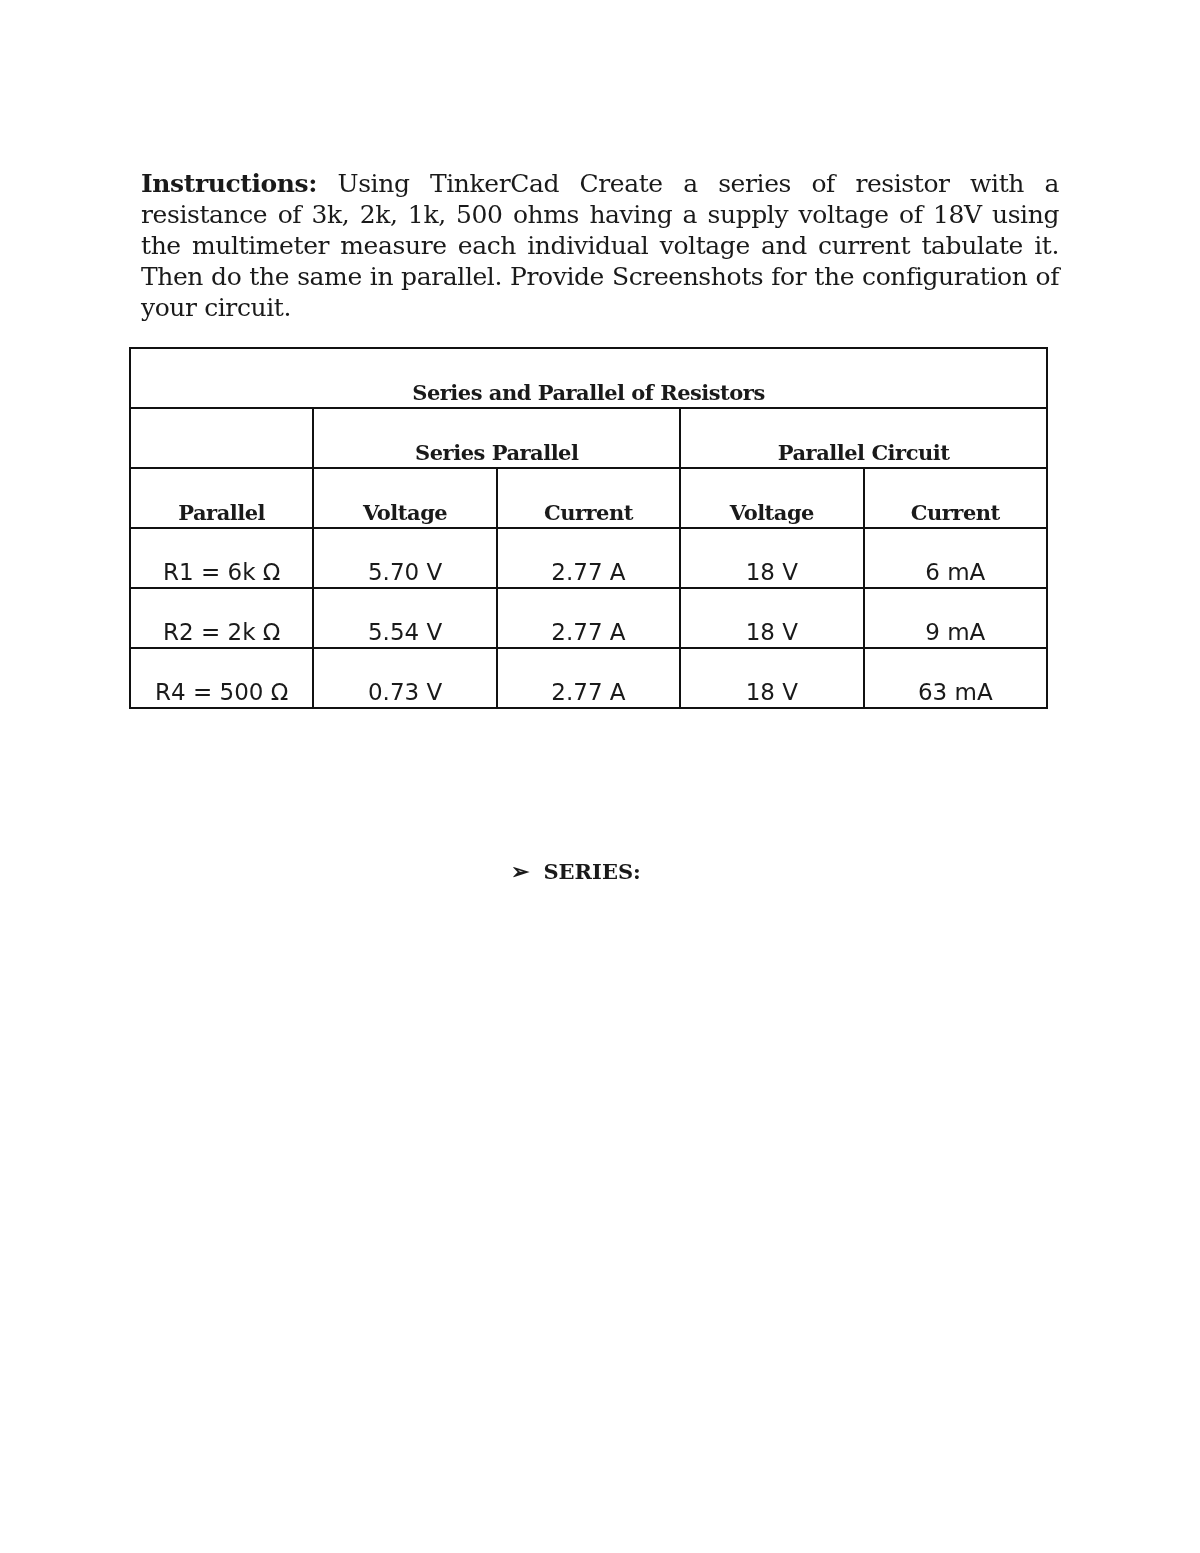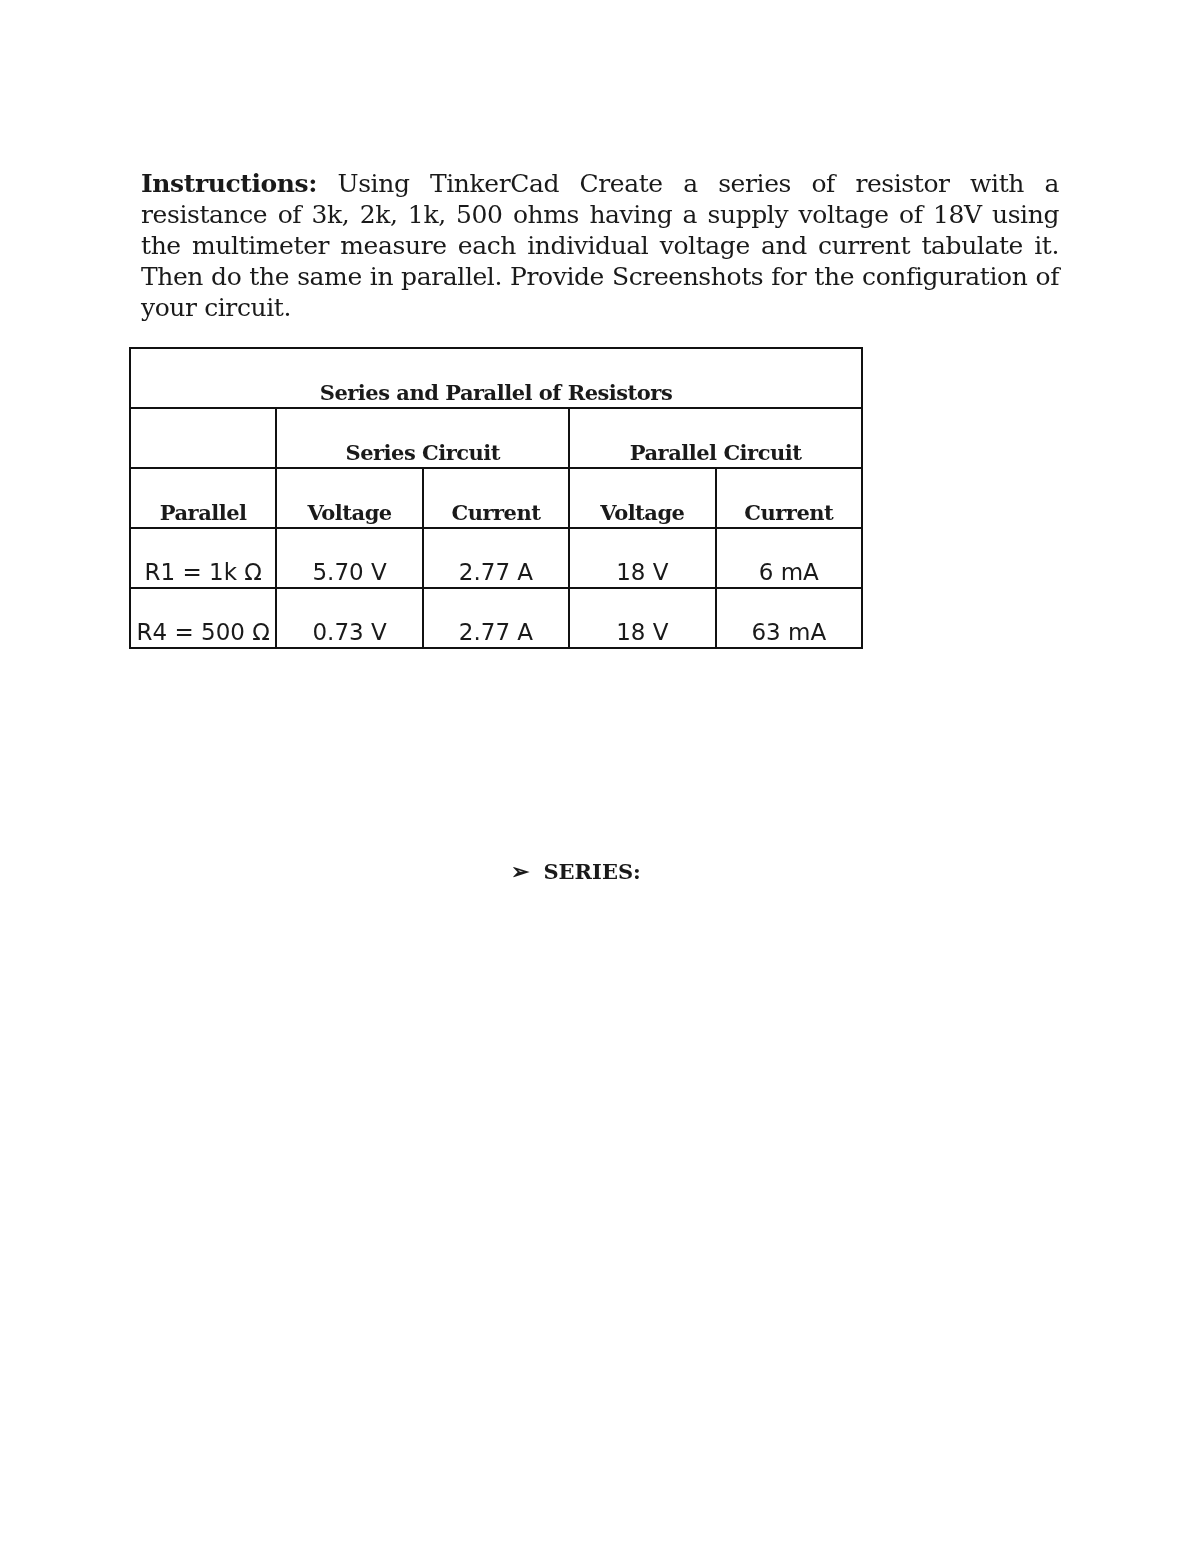--- a/index.html
+++ b/index.html
@@ -4,21 +4,21 @@
 <style>
   html, body { margin: 0; padding: 0; background: #ffffff; }
   body { width: 1200px; height: 1553px; position: relative; overflow: hidden; color: #1a1a1a; }
   .instructions {
     position: absolute; left: 141px; top: 168px; width: 918px;
     font-family: "DejaVu Serif", serif; font-size: 25px; line-height: 31px;
     text-align: justify; letter-spacing: -0.4px;
   }
   .instructions b { font-weight: bold; }
   table.data {
-    position: absolute; left: 129px; top: 347px; width: 734px;
+    position: absolute; left: 129px; top: 347px; width: 919px;
     border-collapse: collapse; table-layout: fixed;
   }
   table.data td, table.data th {
     border: 2px solid #111; height: 56px; padding: 0 0 2px 0;
     text-align: center; vertical-align: bottom;
   }
   table.data th {
     font-family: "DejaVu Serif", serif; font-weight: bold; font-size: 21px; letter-spacing: -0.5px;
   }
   table.data td {
@@ -43,36 +43,43 @@
       <col style="width:20%">
       <col style="width:20%">
       <col style="width:20%">
     </colgroup>
   <tbody>
       <tr>
     <th colspan="5">Series and Parallel of Resistors</th>
   </tr>
   <tr>
     <th></th>
-    <th colspan="2">Series Circuit</th>
+    <th colspan="2">Series Parallel</th>
     <th colspan="2">Parallel Circuit</th>
   </tr>
   <tr>
     <th>Parallel</th>
     <th>Voltage</th>
     <th>Current</th>
     <th>Voltage</th>
     <th>Current</th>
   </tr>
   <tr>
-    <td>R1 = 1k Ω</td>
+    <td>R1 = 6k Ω</td>
     <td>5.70 V</td>
     <td>2.77 A</td>
     <td>18 V</td>
     <td>6 mA</td>
+  </tr>
+  <tr>
+    <td>R2 = 2k Ω</td>
+    <td>5.54 V</td>
+    <td>2.77 A</td>
+    <td>18 V</td>
+    <td>9 mA</td>
   </tr>
   <tr>
     <td>R4 = 500 Ω</td>
     <td>0.73 V</td>
     <td>2.77 A</td>
     <td>18 V</td>
     <td>63 mA</td>
   </tr>
 </tbody>
   </table>

